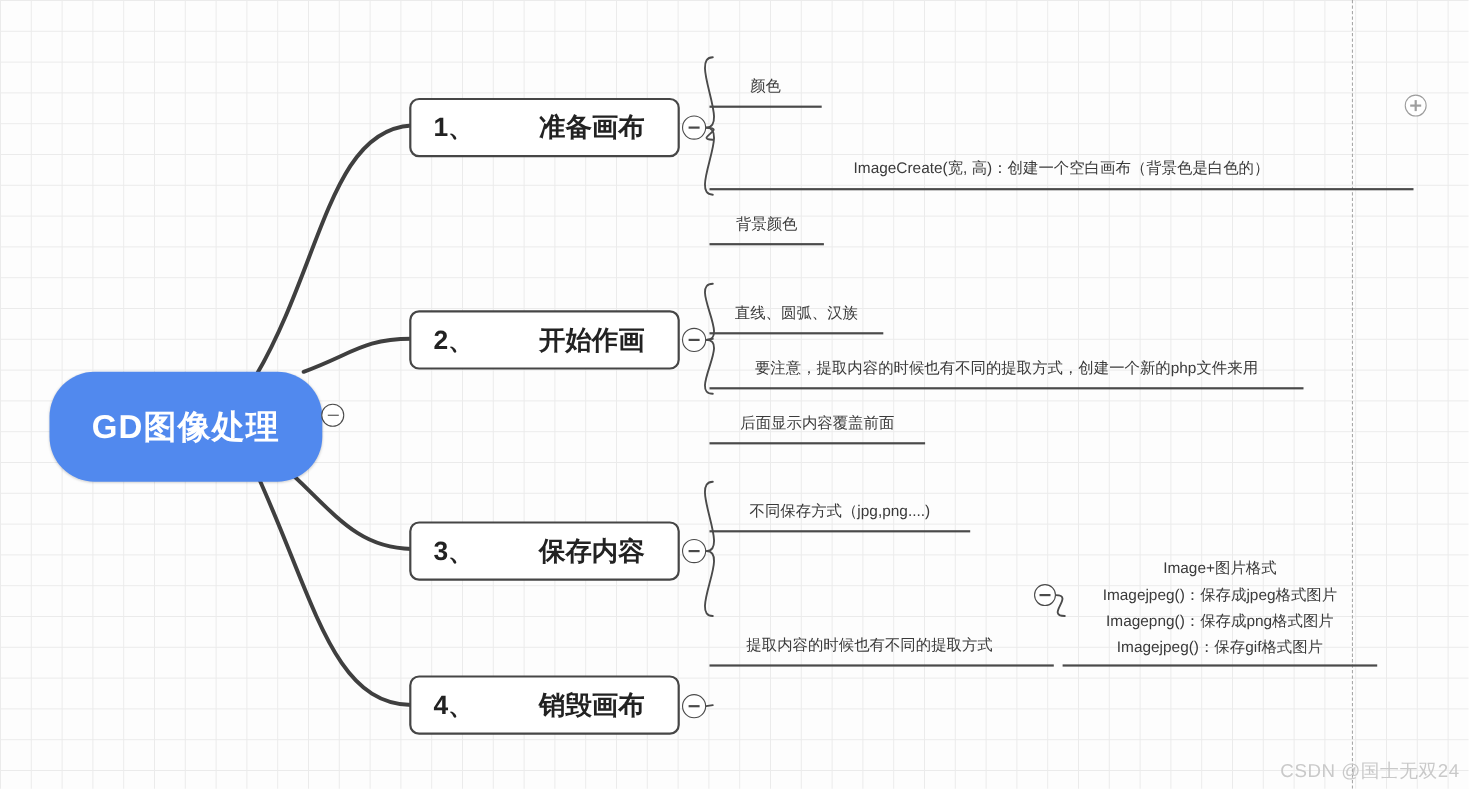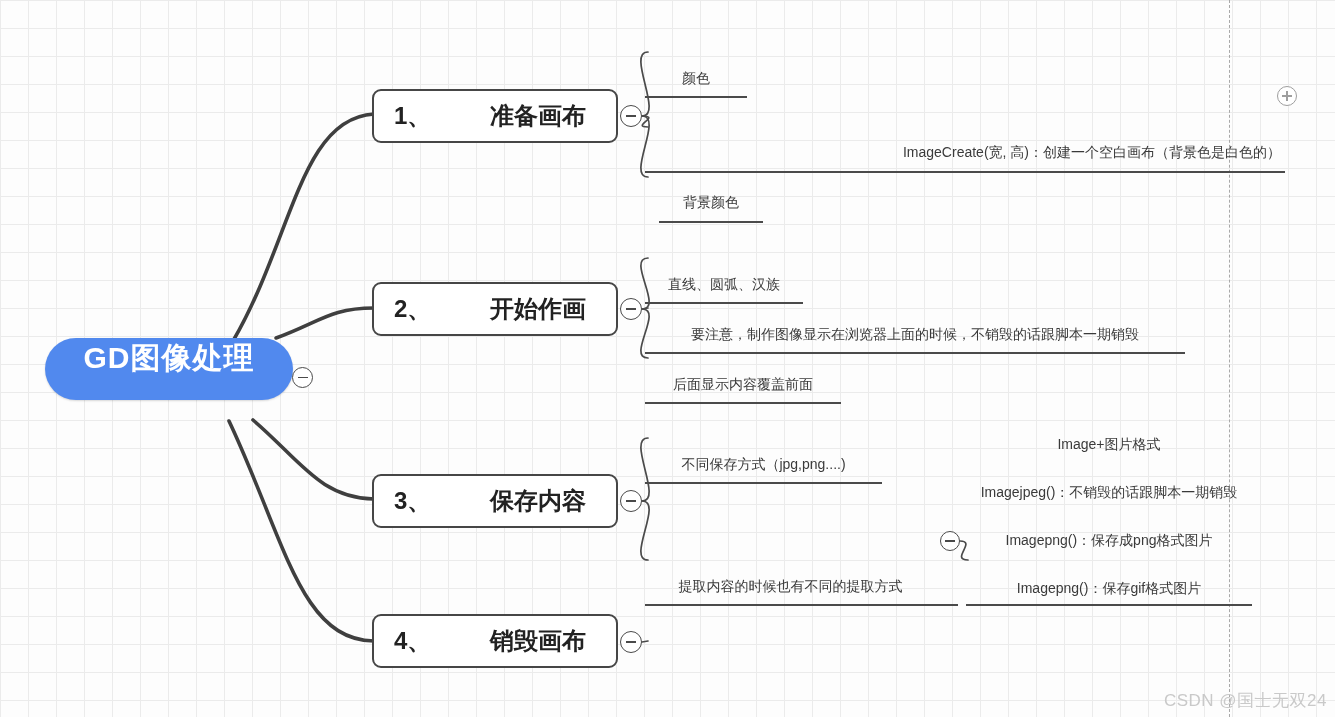--- a/index.html
+++ b/index.html
@@ -12,23 +12,23 @@
     width:1335px;height:717px;
     overflow:hidden;
     background-color:#fdfdfd;
     background-image:
       linear-gradient(#ebebeb 1px, transparent 1px),
       linear-gradient(90deg, #ebebeb 1px, transparent 1px);
     background-size:28px 28px;
   }
   svg.wires{position:absolute;left:0;top:0;width:1335px;height:717px;}
   .root-topic{
-    position:absolute;left:45px;top:338px;width:248px;height:62px;
+    position:absolute;left:45px;top:338px;width:248px;height:100px;
     background:#5189ee;border-radius:41px;
-    display:flex;justify-content:center;
+    display:flex;align-items:center;justify-content:center;
     color:#ffffff;font-size:30px;font-weight:bold;letter-spacing:1px;
     box-shadow:0 1px 2px rgba(0,0,0,0.15);
   }
   .branch{
     position:absolute;width:246px;height:54px;box-sizing:border-box;
     background:#ffffff;border:2.5px solid #464646;border-radius:9px;
     display:flex;align-items:center;justify-content:space-between;
     padding:0 30px 0 20px;
     font-size:24px;font-weight:bold;color:#222222;
   }
@@ -104,44 +104,44 @@
     <span>准备画布</span>
   </div>
   <div class="collapse" style="left:620px;top:105px;width:22px;height:22px;">
     <span class="dash"></span>
   </div>
 
   <div class="leaf" style="left:645px;top:18px;width:102px;height:34px;">
     <span class="ln">颜色</span>
   </div>
 
-  <div class="leaf" style="left:645px;top:69px;width:640px;height:58px;padding-bottom:6px;align-items:flex-end;">
+  <div class="leaf" style="left:645px;top:69px;width:640px;height:58px;padding-bottom:6px;">
     <span class="ln">ImageCreate(宽, 高)：创建一个空白画布（背景色是白色的）</span>
   </div>
   <div class="collapse plus" style="left:1277px;top:86px;width:20px;height:20px;">
     <span class="dash"></span>
   </div>
 
-  <div class="leaf" style="left:659px;top:143px;width:104px;height:34px;justify-content:center;">
+  <div class="leaf" style="left:645px;top:143px;width:104px;height:34px;">
     <span class="ln">背景颜色</span>
   </div>
 
   <div class="branch" style="left:372px;top:282px;">
     <span>2、</span>
     <span>开始作画</span>
   </div>
   <div class="collapse" style="left:620px;top:298px;width:22px;height:22px;">
     <span class="dash"></span>
   </div>
 
   <div class="leaf" style="left:645px;top:224px;width:158px;height:34px;">
     <span class="ln">直线、圆弧、汉族</span>
   </div>
   <div class="leaf" style="left:645px;top:274px;width:540px;height:34px;">
-    <span class="ln">要注意，制作图像显示在浏览器上面的时候，不销毁的话跟脚本一期销毁</span>
+    <span class="ln">要注意，提取内容的时候也有不同的提取方式，创建一个新的php文件来用</span>
   </div>
   <div class="leaf" style="left:645px;top:324px;width:196px;height:34px;">
     <span class="ln">后面显示内容覆盖前面</span>
   </div>
 
   <div class="branch" style="left:372px;top:474px;">
     <span>3、</span>
     <span>保存内容</span>
   </div>
   <div class="collapse" style="left:620px;top:490px;width:22px;height:22px;">
@@ -152,25 +152,25 @@
     <span class="ln">提取内容的时候也有不同的提取方式</span>
   </div>
 
   <div class="leaf" style="left:645px;top:404px;width:237px;height:34px;">
     <span class="ln">不同保存方式（jpg,png....)</span>
   </div>
   <div class="collapse" style="left:940px;top:531px;width:20px;height:20px;">
     <span class="dash"></span>
   </div>
 
-  <div class="leaf" style="left:966px;top:458px;width:286px;height:102px;padding-bottom:4px;gap:24px;">
+  <div class="leaf" style="left:966px;top:458px;width:286px;height:102px;padding-bottom:4px;">
     <span class="ln24">Image+图片格式</span>
-    <span class="ln24">Imagejpeg()：不销毁的话跟脚本一期销毁</span>
+    <span class="ln24">Imagejpeg()：保存成jpeg格式图片</span>
     <span class="ln24">Imagepng()：保存成png格式图片</span>
-    <span class="ln24">Imagepng()：保存gif格式图片</span>
+    <span class="ln24">Imagejpeg()：保存gif格式图片</span>
   </div>
 
   <div class="branch" style="left:372px;top:614px;">
     <span>4、</span>
     <span>销毁画布</span>
   </div>
   <div class="collapse" style="left:620px;top:631px;width:22px;height:22px;">
     <span class="dash"></span>
   </div>
 

